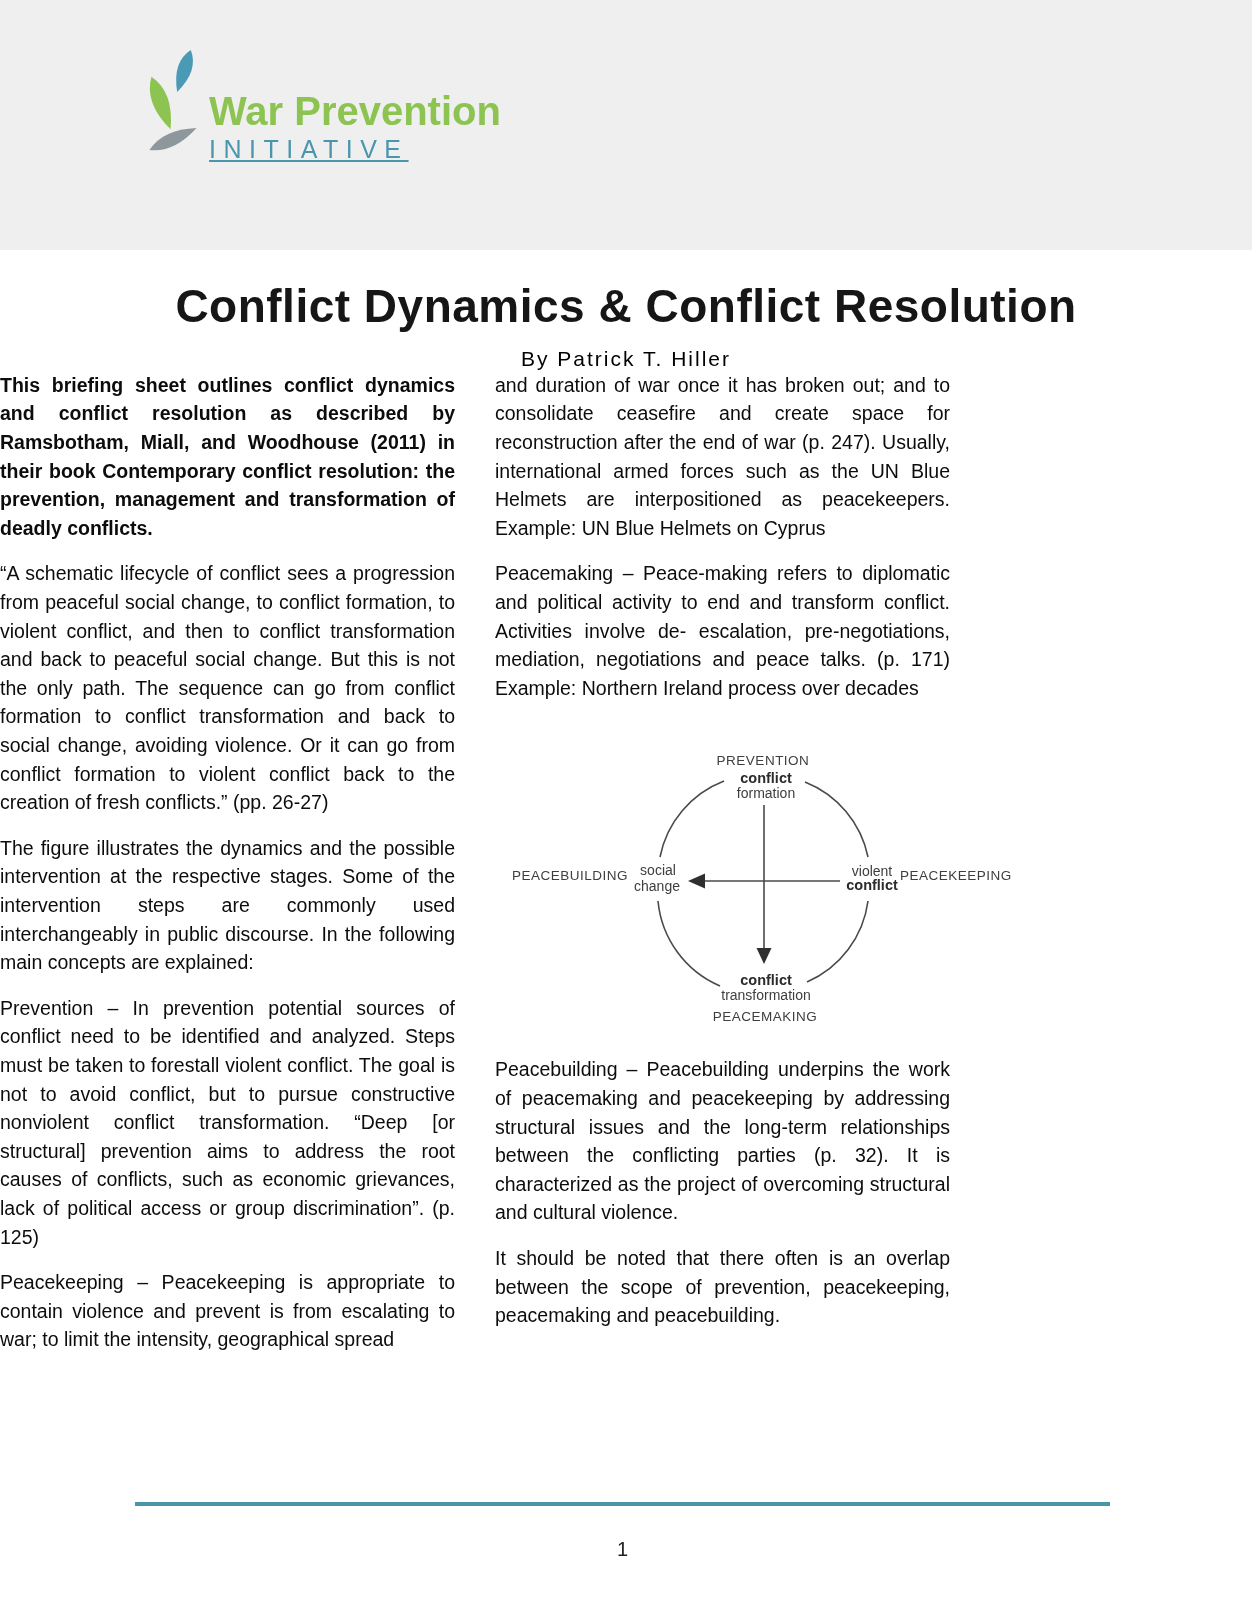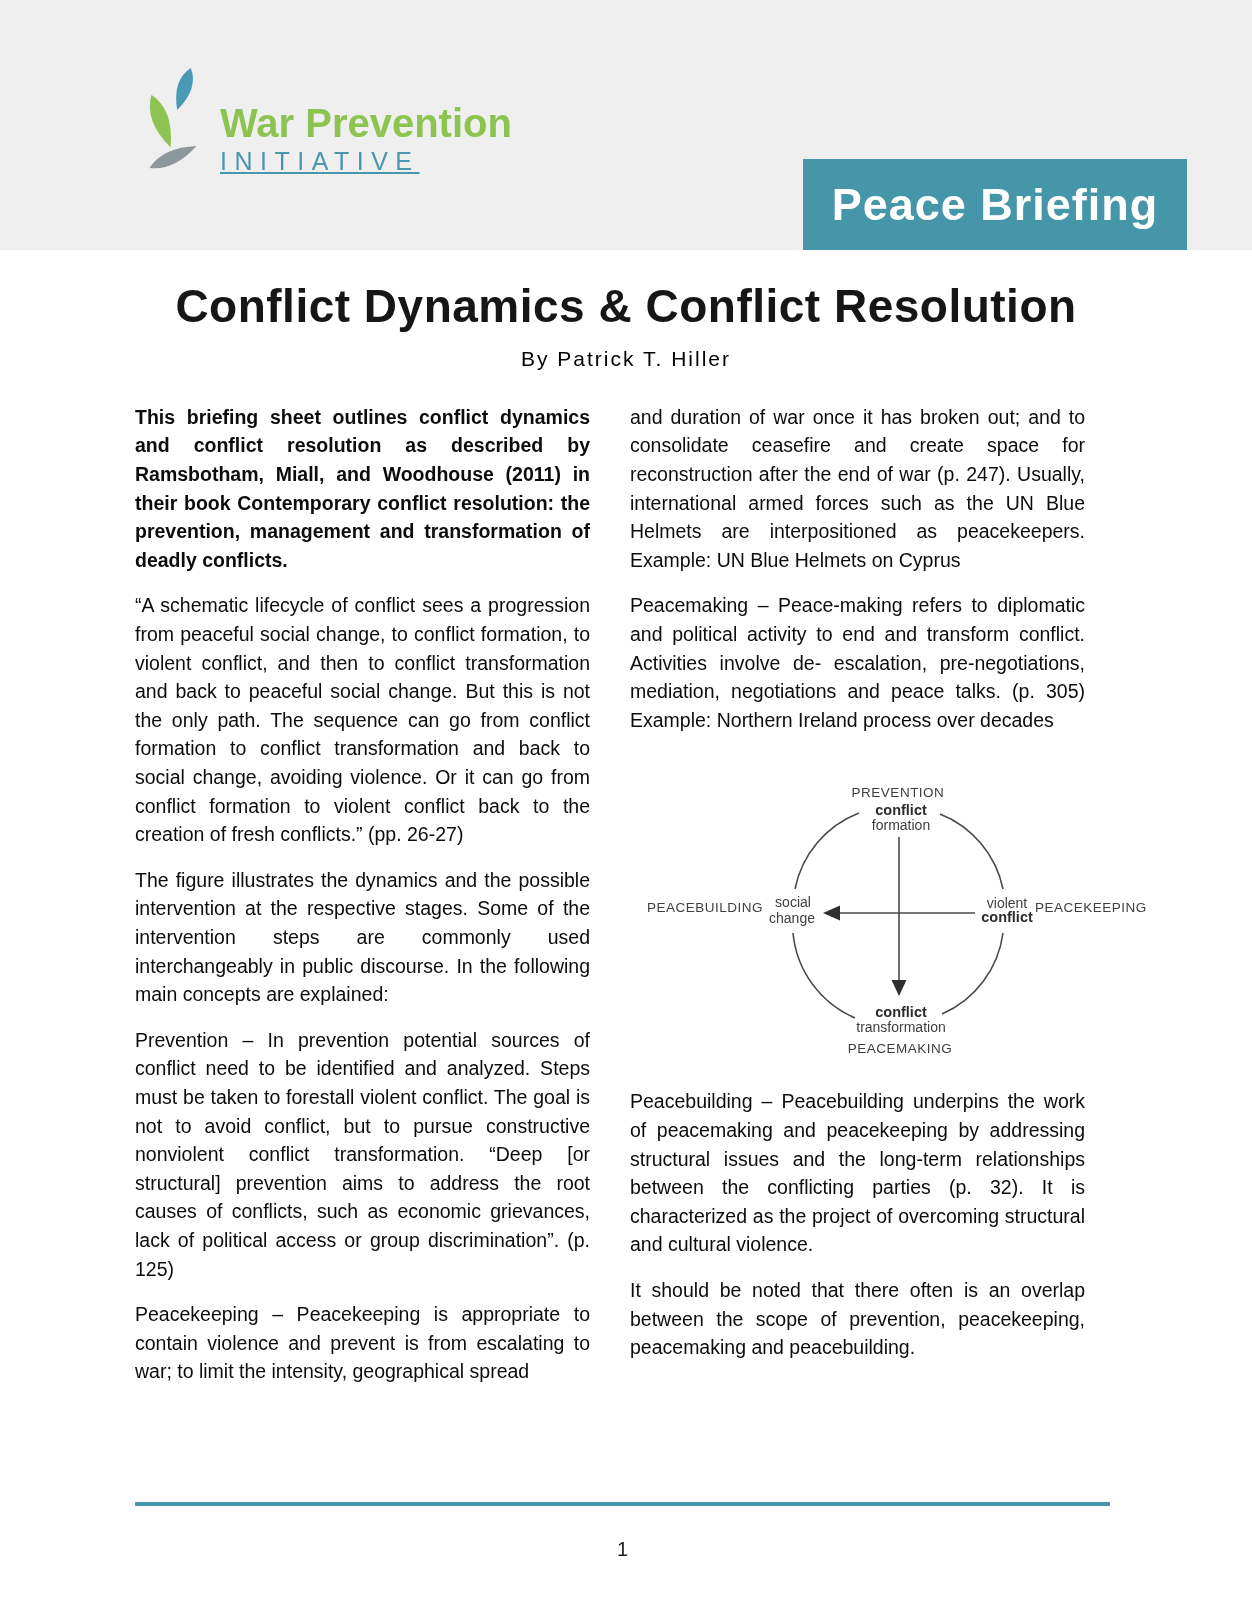--- a/index.html
+++ b/index.html
@@ -14,24 +14,23 @@
 
   
   .header-band {
     position: relative;
     height: 250px;
     background: #efeff0;
   }
   .logo {
     position: absolute;
     left: 131px;
-    top: 56px;
+    top: 38px;
     display: flex;
-    align-items: center;
-    gap: 11px;
+    align-items: flex-end;
   }
   .logo-leaves { width: 74px; height: 124px; }
   .logo-text { margin-left: 4px; padding-top: 40px; }
   .logo-line1 {
     font-size: 40px;
     font-weight: bold;
     color: #8dc451;
     line-height: 1;
     letter-spacing: 0px;
   }
@@ -74,22 +73,20 @@
     margin-top: 14px;
     text-align: center;
     font-size: 21px;
     letter-spacing: 2px;
     color: #000000;
   }
 
   
   .content {
     display: flex;
-    margin-top: 32px;
-    padding-left: 135px;
   }
   .col { width: 455px; }
   .col-left { margin-right: 40px; }
   .col p {
     margin: 0 0 17px 0;
     text-align: justify;
     font-size: 19.5px;
     line-height: 28.6px;
     color: #0c0c0c;
   }
@@ -139,39 +136,38 @@
         </g>
         <g transform="translate(42,101) rotate(-115)">
           <path d="M0,-26 Q13,-5 0,26 Q-13,-5 0,-26" fill="#8e979c"></path>
         </g>
       </svg>
       <div class="logo-text">
         <div class="logo-line1">War Prevention</div>
         <div class="logo-line2">INITIATIVE</div>
       </div>
     </div>
-    <div class="banner">Peace Briefing</div>
   </div>
 
   <h1 class="title">Conflict Dynamics &amp; Conflict Resolution</h1>
   <div class="byline">By Patrick T. Hiller</div>
 
   <div class="content">
 
     <div class="col col-left">
       <p class="lead">This briefing sheet outlines conflict dynamics and conflict resolution as described by Ramsbotham, Miall, and Woodhouse (2011) in their book Contemporary conflict resolution: the prevention, management and transformation of deadly conflicts.</p>
       <p>“A schematic lifecycle of conflict sees a progression from peaceful social change, to conflict formation, to violent conflict, and then to conflict transformation and back to peaceful social change. But this is not the only path. The sequence can go from conflict formation to conflict transformation and back to social change, avoiding violence. Or it can go from conflict formation to violent conflict back to the creation of fresh conflicts.” (pp. 26-27)</p>
       <p>The figure illustrates the dynamics and the possible intervention at the respective stages. Some of the intervention steps are commonly used interchangeably in public discourse. In the following main concepts are explained:</p>
       <p>Prevention – In prevention potential sources of conflict need to be identified and analyzed. Steps must be taken to forestall violent conflict. The goal is not to avoid conflict, but to pursue constructive nonviolent conflict transformation. “Deep [or structural] prevention aims to address the root causes of conflicts, such as economic grievances, lack of political access or group discrimination”. (p. 125)</p>
       <p>Peacekeeping – Peacekeeping is appropriate to contain violence and prevent is from escalating to war; to limit the intensity, geographical spread</p>
     </div>
 
     <div class="col col-right">
       <p>and duration of war once it has broken out; and to consolidate ceasefire and create space for reconstruction after the end of war (p. 247). Usually, international armed forces such as the UN Blue Helmets are interpositioned as peacekeepers. Example: UN Blue Helmets on Cyprus</p>
-      <p>Peacemaking – Peace-making refers to diplomatic and political activity to end and transform conflict. Activities involve de- escalation, pre-negotiations, mediation, negotiations and peace talks. (p. 305) Example: Northern Ireland process over decades</p>
+      <p>Peacemaking – Peace-making refers to diplomatic and political activity to end and transform conflict. Activities involve de- escalation, pre-negotiations, mediation, negotiations and peace talks. (p. 171) Example: Northern Ireland process over decades</p>
 
       <div class="figure-wrap">
         <svg viewBox="0 0 520 310" width="520" height="310">
 
           <path class="fig-line" d="M 383 138 A 103 103 0 0 0 320 63"></path>
           <path class="fig-line" d="M 239 62 A 103 103 0 0 0 175 138"></path>
           <path class="fig-line" d="M 173 182 A 103 103 0 0 0 235 267"></path>
           <path class="fig-line" d="M 322 263 A 103 103 0 0 0 383 182"></path>
 
           <line class="fig-line" x1="279" y1="86" x2="279" y2="230"></line>

